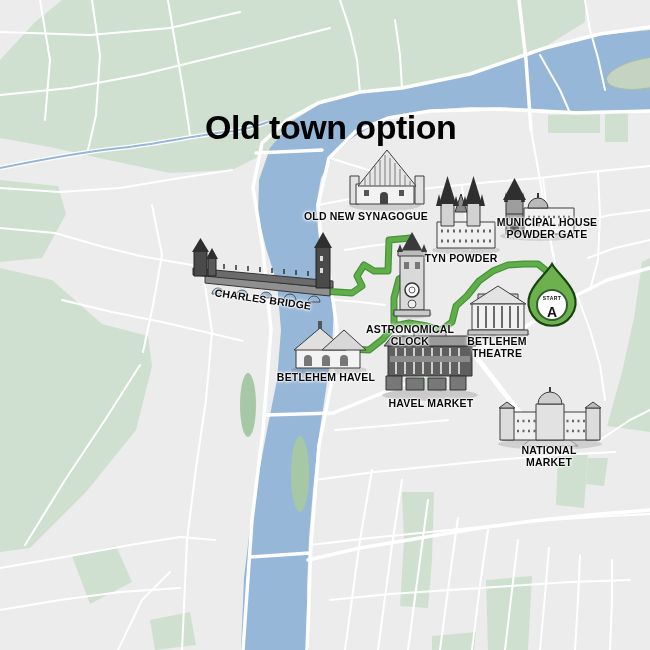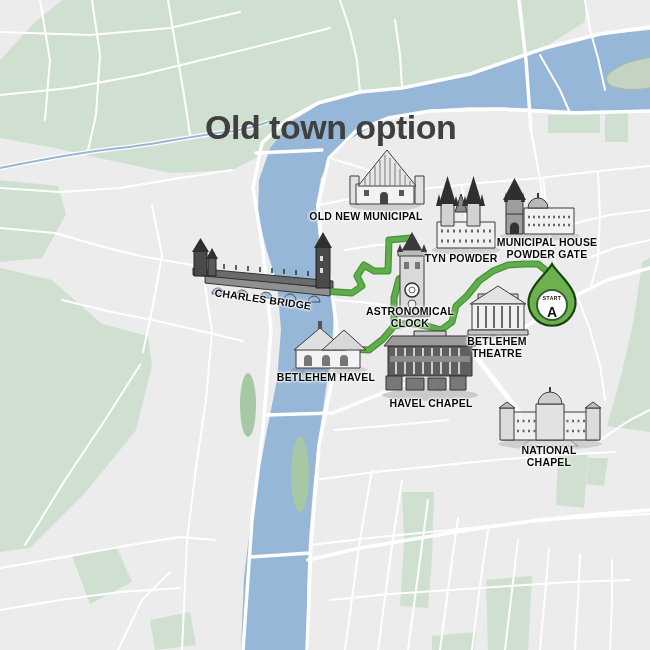--- a/index.html
+++ b/index.html
@@ -4,21 +4,21 @@
 <style>
   html,body{margin:0;padding:0;background:#fff;}
   #stage{position:relative;width:650px;height:650px;overflow:hidden;background:#ececec;
          font-family:"Liberation Sans",sans-serif;}
   #mapsvg{position:absolute;left:0;top:0;}
   .map-label{position:absolute;transform:translateX(-50%);text-align:center;
     font-weight:700;font-size:10.5px;line-height:1.18;color:#080808;white-space:pre-line;
     letter-spacing:.2px;text-shadow:0 0 2px #fff,0 0 2px #fff,0 0 3px #fff,0 0 4px #fff;}
   .rot{transform:translateX(-50%) rotate(8deg);}
   #title{position:absolute;left:205px;top:108px;font-weight:700;font-size:34px;
-    letter-spacing:-.5px;color:#404040;}
+    letter-spacing:-.5px;color:#000000;}
 </style>
 </head>
 <body>
 
 <div id="stage">
 
 <svg id="mapsvg" width="650" height="650" viewBox="0 0 650 650">
 
   <rect x="0" y="0" width="650" height="650" fill="#ececec"></rect>
 
@@ -303,26 +303,26 @@
   <g>
     <path d="M552,264 C558,274 569,281 574,294 A23.5,23.5 0 1 1 530,294 C535,281 546,274 552,264 Z" fill="#6cb14e" stroke="#17430f" stroke-width="2.2"></path>
     <circle cx="552" cy="305" r="15" fill="#ffffff" stroke="#355c35" stroke-width="2"></circle>
     <text x="552" y="300" text-anchor="middle" font-size="5" font-weight="700" letter-spacing="0.4" fill="#111" font-family="Liberation Sans, sans-serif">START</text>
     <text x="552" y="317" text-anchor="middle" font-size="14" font-weight="700" fill="#111" font-family="Liberation Sans, sans-serif">A</text>
   </g>
 </svg>
 
 <div id="title">Old town option</div>
 
-<div class="map-label" style="left:366px;top:210px">OLD NEW MUNICIPAL</div>
+<div class="map-label" style="left:366px;top:210px">OLD NEW SYNAGOGUE</div>
 <div class="map-label" style="left:461px;top:252px">TYN POWDER</div>
-<div class="map-label" style="left:547px;top:236px">MUNICIPAL HOUSE
+<div class="map-label" style="left:547px;top:216px">MUNICIPAL HOUSE
 POWDER GATE</div>
 <div class="map-label rot" style="left:263px;top:293px">CHARLES BRIDGE</div>
-<div class="map-label" style="left:410px;top:305px">ASTRONOMICAL
+<div class="map-label" style="left:410px;top:323px">ASTRONOMICAL
 CLOCK</div>
 <div class="map-label" style="left:497px;top:335px">BETLEHEM
 THEATRE</div>
 <div class="map-label" style="left:326px;top:371px">BETLEHEM HAVEL</div>
-<div class="map-label" style="left:431px;top:397px">HAVEL CHAPEL</div>
-<div class="map-label" style="left:549px;top:444px">NATIONAL CHAPEL</div>
+<div class="map-label" style="left:431px;top:397px">HAVEL MARKET</div>
+<div class="map-label" style="left:549px;top:444px">NATIONAL MARKET</div>
 
 </div>
 
 </body></html>

